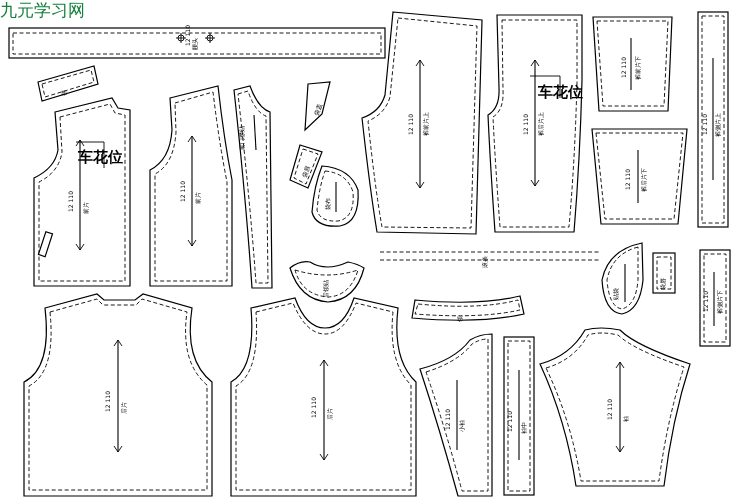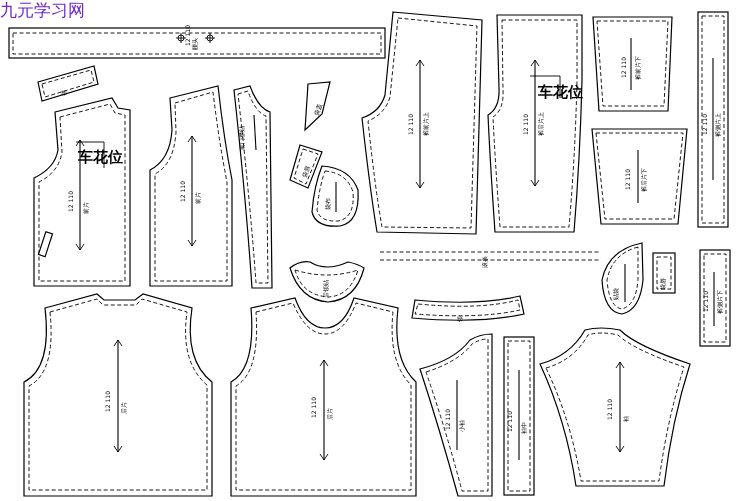--- a/index.html
+++ b/index.html
@@ -1,17 +1,17 @@
 <!DOCTYPE html>
 <html><head>
 <meta charset="utf-8">
 <style>
   html,body{margin:0;padding:0;background:#ffffff;}
   body{width:745px;height:501px;position:relative;overflow:hidden;font-family:"DejaVu Sans",sans-serif;}
-  #site-title{position:absolute;left:0;top:-1px;font-size:17px;color:#6d28d9;letter-spacing:0px;font-family:"DejaVu Sans",sans-serif;}
+  #site-title{position:absolute;left:0;top:-1px;font-size:17px;color:#15803d;letter-spacing:0px;font-family:"DejaVu Sans",sans-serif;}
   svg#pattern{position:absolute;left:0;top:0;}
   .cut{fill:#fff;stroke:#000;stroke-width:1.2;}
   .seam{fill:none;stroke:#000;stroke-width:0.9;stroke-dasharray:4 2.5;}
   .grain{stroke:#000;stroke-width:1.1;}
   .lbl{font-family:"DejaVu Sans",sans-serif;font-size:6px;fill:#000;}
   .big{font-family:"DejaVu Sans",sans-serif;font-size:15px;font-weight:bold;fill:#000;}
   .mark{stroke:#000;stroke-width:0.9;fill:none;}
 </style>
 </head>
 <body>

